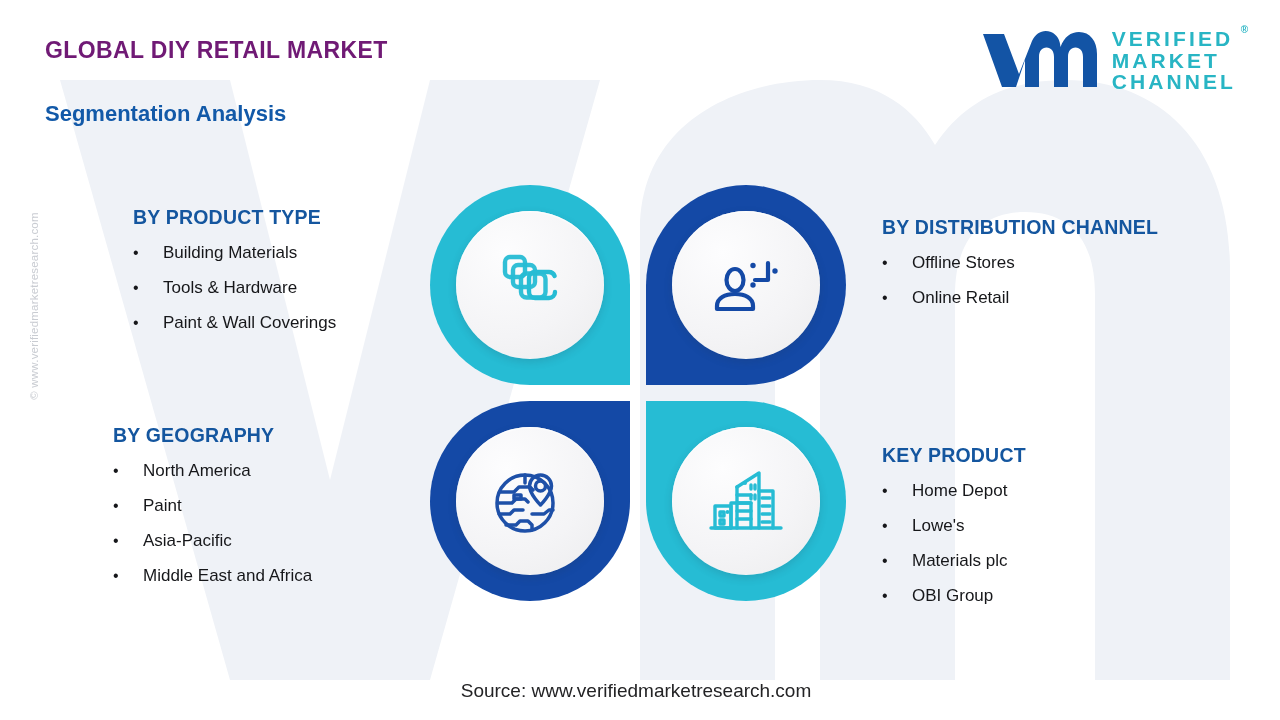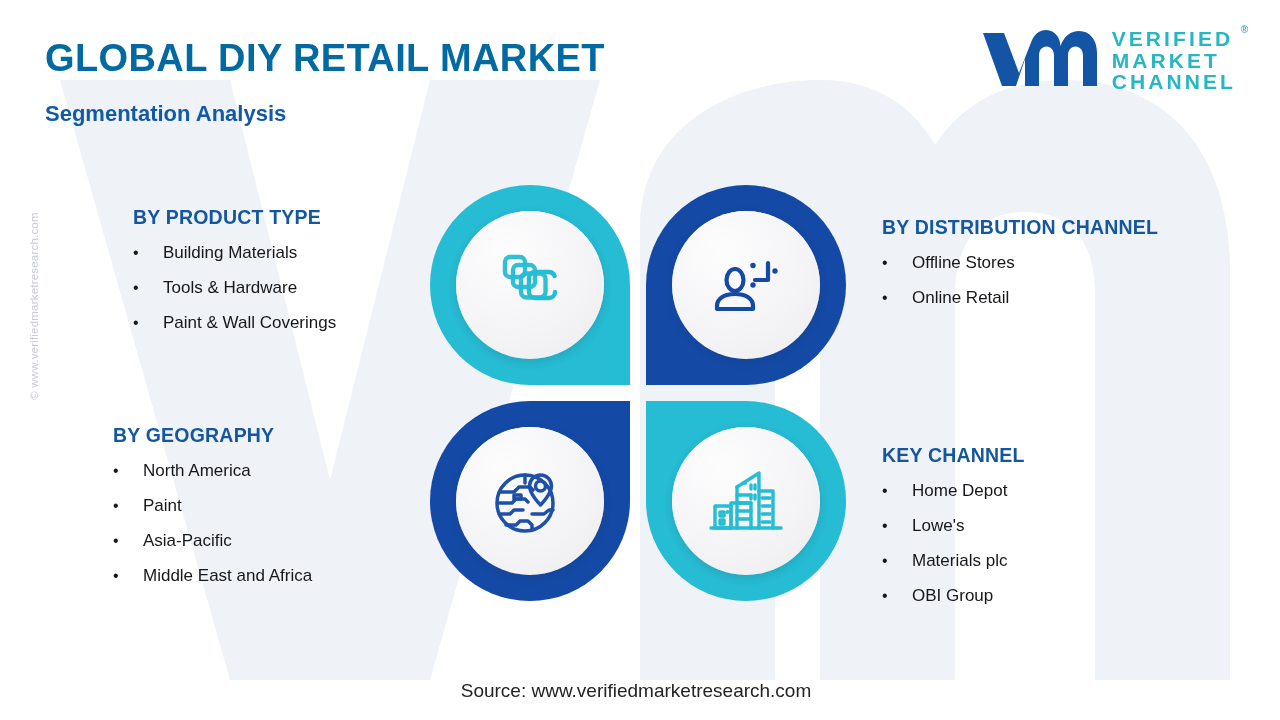--- a/index.html
+++ b/index.html
@@ -38,40 +38,41 @@
     color:#c9ccd2;
     white-space:nowrap;
     z-index:4;
     text-align:center;
   }
 
   
   .title {
     position:absolute;
     left:45px; top:37px;
-    font-size:38px;
+    font-size:23px;
     font-weight:bold;
     letter-spacing:.4px;
-    color:#0369a1;
+    color:#701a75;
     z-index:5;
   }
   .subtitle {
     position:absolute;
     left:45px; top:101px;
     font-size:22px;
     font-weight:bold;
     color:#1259a8;
     z-index:5;
   }
 
   
   .logo {
     position:absolute;
     right:44px; top:28px;
     display:flex;
+    align-items:center;
     gap:14px;
     z-index:5;
   }
   .logo-mark { display:block; }
   .logo-text {
     position:relative;
     line-height:1.03;
     color:#28b5c4;
     font-size:21px;
     font-weight:bold;
@@ -354,21 +355,21 @@
         <span>Offline Stores</span>
       </li>
       <li>
         <span class="bullet">•</span>
         <span>Online Retail</span>
       </li>
     </ul>
   </div>
 
   <div class="block" id="block-keyplayer">
-    <h3>KEY CHANNEL</h3>
+    <h3>KEY PRODUCT</h3>
     <ul>
       <li>
         <span class="bullet">•</span>
         <span>Home Depot</span>
       </li>
       <li>
         <span class="bullet">•</span>
         <span>Lowe's</span>
       </li>
       <li>

